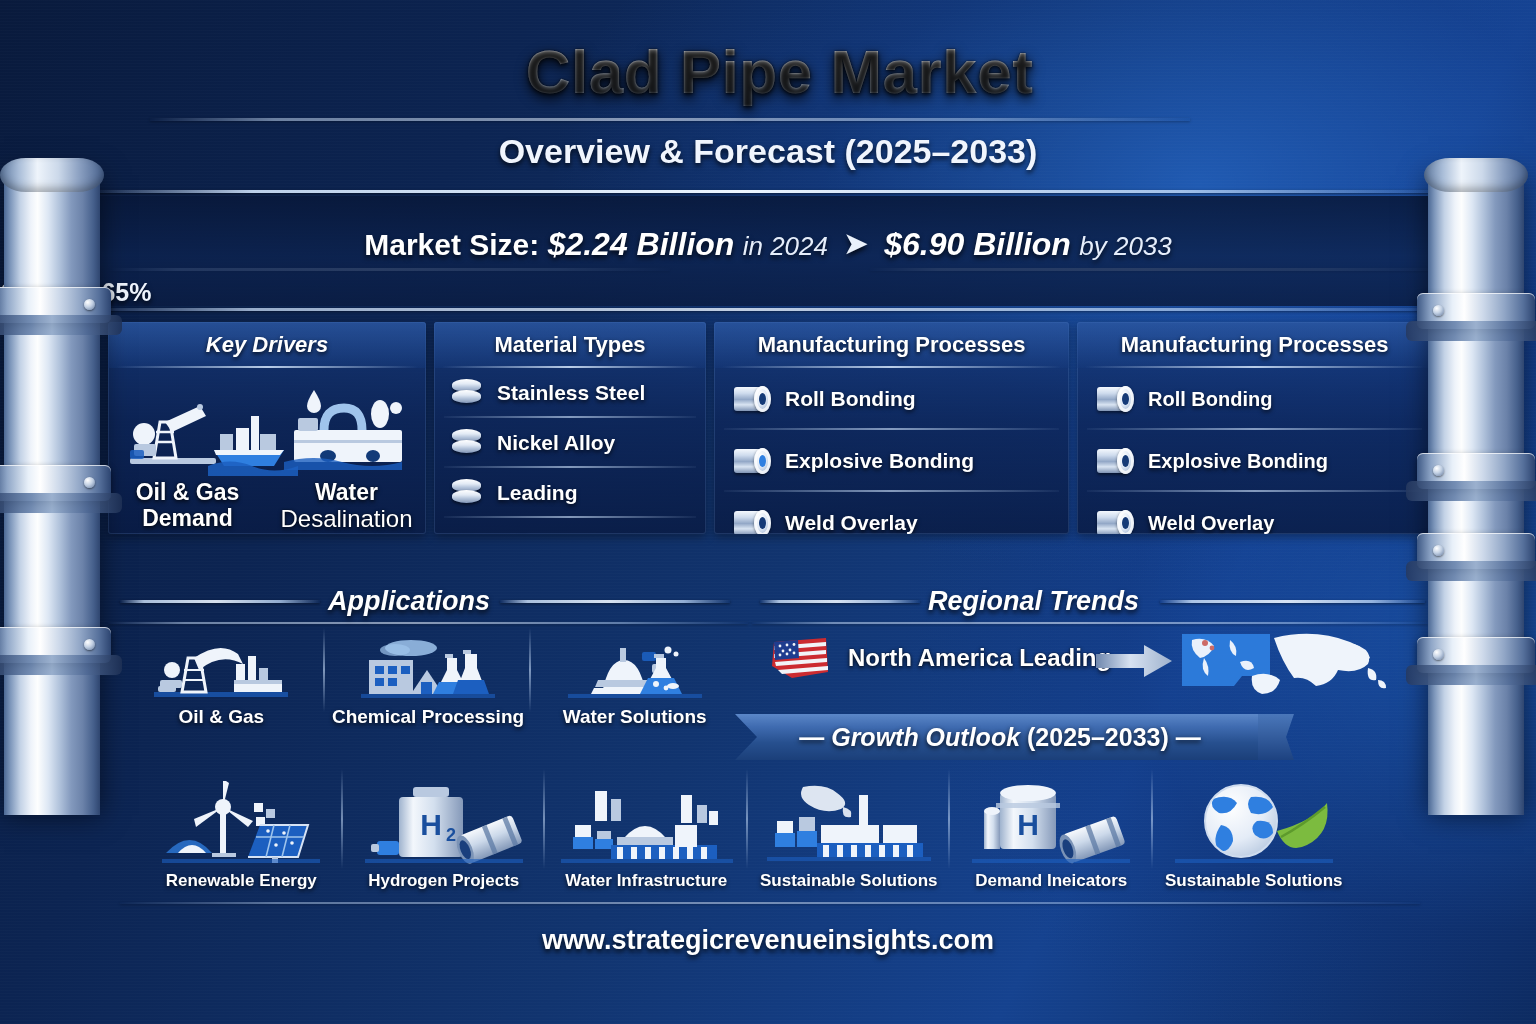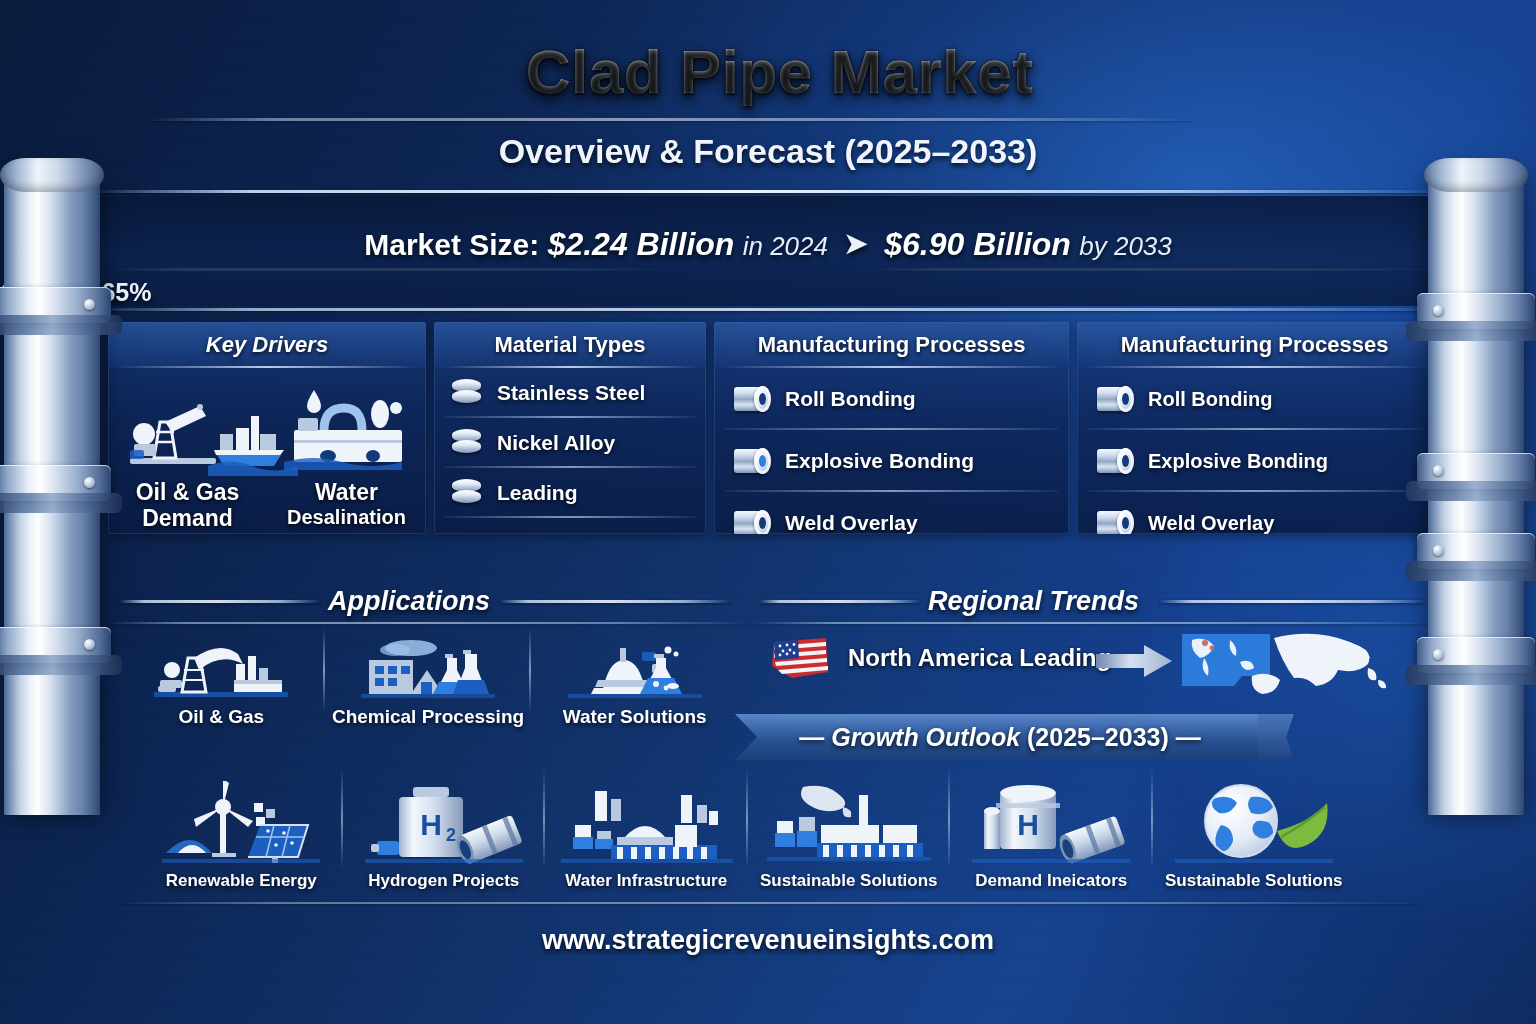--- a/index.html
+++ b/index.html
@@ -235,21 +235,21 @@
           <ellipse cx="272" cy="42" rx="9" ry="14" class="hl-white"></ellipse>
           <circle cx="288" cy="36" r="6" class="hl-white"></circle>
           <path d="M176 90 q30 -8 58 0 q30 8 60 0 l0 8 l-118 0Z" fill="#1c5fc0" opacity=".8"></path>
         </svg>
         <div style="position:absolute;left:0;top:112px;width:50%;text-align:center;line-height:1.12">
           <div class="tx" style="font-size:23px;font-weight:bold">Oil &amp; Gas</div>
           <div class="tx" style="font-size:23px;font-weight:bold">Demand</div>
         </div>
         <div style="position:absolute;left:50%;top:112px;width:50%;text-align:center;line-height:1.12">
           <div class="tx" style="font-size:23px;font-weight:bold">Water</div>
-          <div class="tx" style="font-size:20px;font-weight:bold">Desalination</div>
+          <div class="tx" style="font-size:24px;font-weight:normal">Desalination</div>
         </div>
         <svg viewBox="0 0 318 30" width="318" height="30" style="position:absolute;left:0;bottom:0">
           <path d="M0 16 q70 -14 150 2 q85 17 168 -4 l0 16 l-318 0Z" fill="#1f62c4" opacity=".75"></path>
           <path d="M0 22 q80 -10 160 4 q80 14 158 -6 l0 10 l-318 0Z" fill="#2f7fe0" opacity=".55"></path>
         </svg>
       </div>
     </div>
 
     <div class="panel p2">
       <div class="phead">

